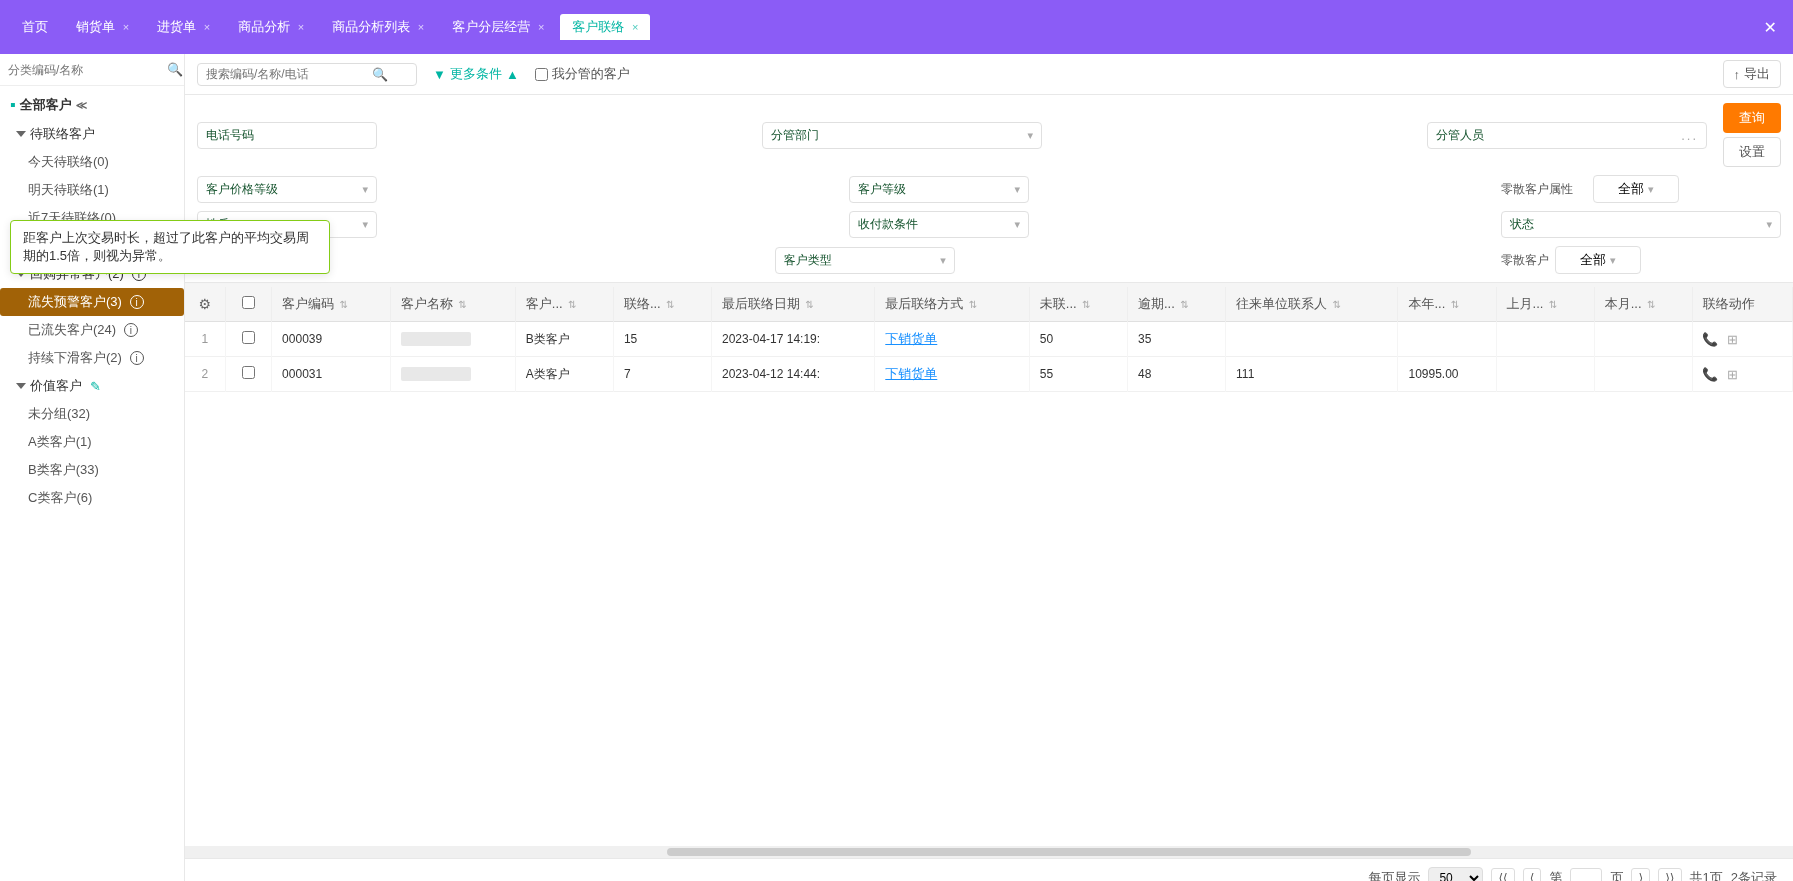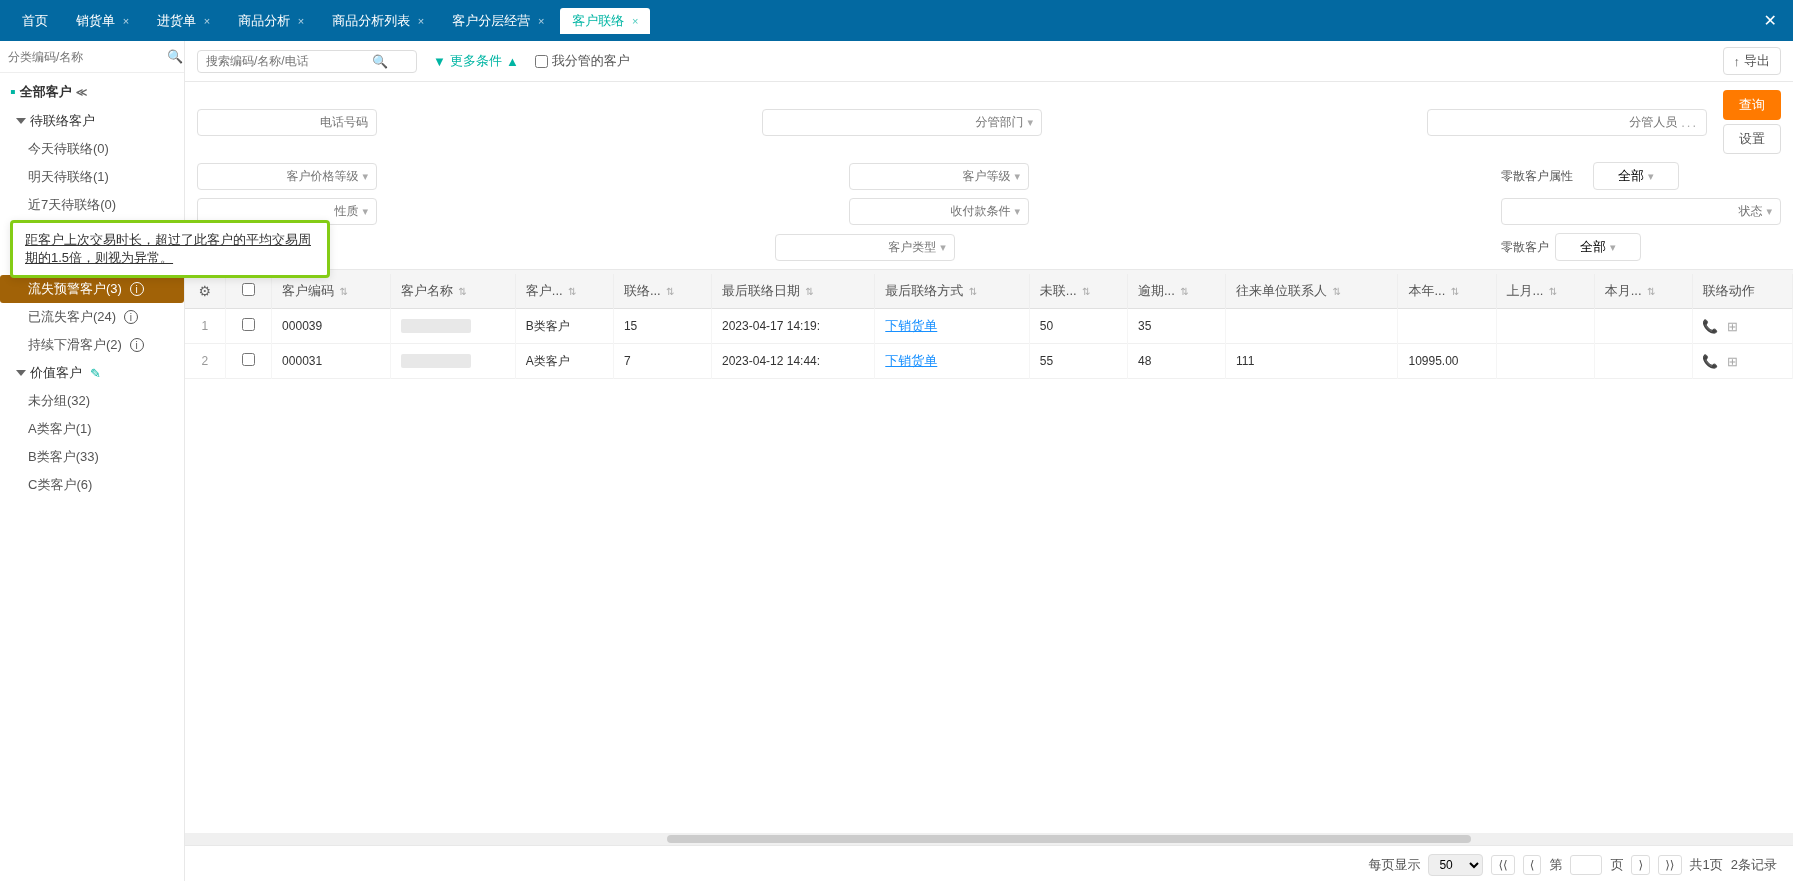--- a/index.html
+++ b/index.html
@@ -2,22 +2,22 @@
 <html><head>
   <meta charset="utf-8">
   <style>
     * { box-sizing: border-box; margin: 0; padding: 0; font-family: 'Microsoft YaHei', Arial, sans-serif; font-size: 13px; }
     body { background: #f5f5f5; overflow: hidden; }
 
     
     .top-nav {
       display: flex;
       align-items: center;
-      background: #0369a1;
-      height: 41px;
+      background: #8b5cf6;
+      height: 54px;
       padding: 0 10px;
       gap: 4px;
     }
     .nav-tab {
       padding: 4px 12px;
       color: #fff;
       cursor: pointer;
       border-radius: 3px 3px 0 0;
       white-space: nowrap;
       font-size: 13px;
@@ -111,29 +111,28 @@
       border-radius: 3px;
     }
     .sidebar-item-icon { display: inline-block; width: 14px; height: 14px; line-height: 14px; text-align: center; border-radius: 50%; border: 1.5px solid currentColor; font-size: 10px; margin-left: 4px; cursor: pointer; }
 
     
     .tooltip-box {
       position: absolute;
       left: 10px;
       top: 220px;
       background: #fff;
-      border: 3px solid #84cc16;
+      border: 1px solid #84cc16;
       padding: 8px 12px;
       border-radius: 4px;
       font-size: 12px;
       color: #333;
       max-width: 320px;
       z-index: 100;
       box-shadow: 0 2px 8px rgba(0,0,0,0.1);
-      text-decoration: underline;
     }
 
     
     .content-area {
       flex: 1;
       display: flex;
       flex-direction: column;
       overflow: hidden;
       background: #f5f5f5;
     }
@@ -215,24 +214,23 @@
       align-items: center;
       border: 1px solid #e0e0e0;
       border-radius: 4px;
       padding: 4px 8px;
       min-width: 180px;
       background: #fff;
       gap: 4px;
       cursor: pointer;
     }
     .filter-item-label {
-      color: #737373;
+      color: #14532d;
       font-size: 12px;
       flex: 1;
-      text-align: right;
     }
     .filter-item-chevron { color: #aaa; font-size: 11px; }
     .filter-item-wide { min-width: 280px; }
     .query-btn {
       background: #ff7a00;
       color: #fff;
       border: none;
       border-radius: 4px;
       padding: 6px 16px;
       cursor: pointer;

